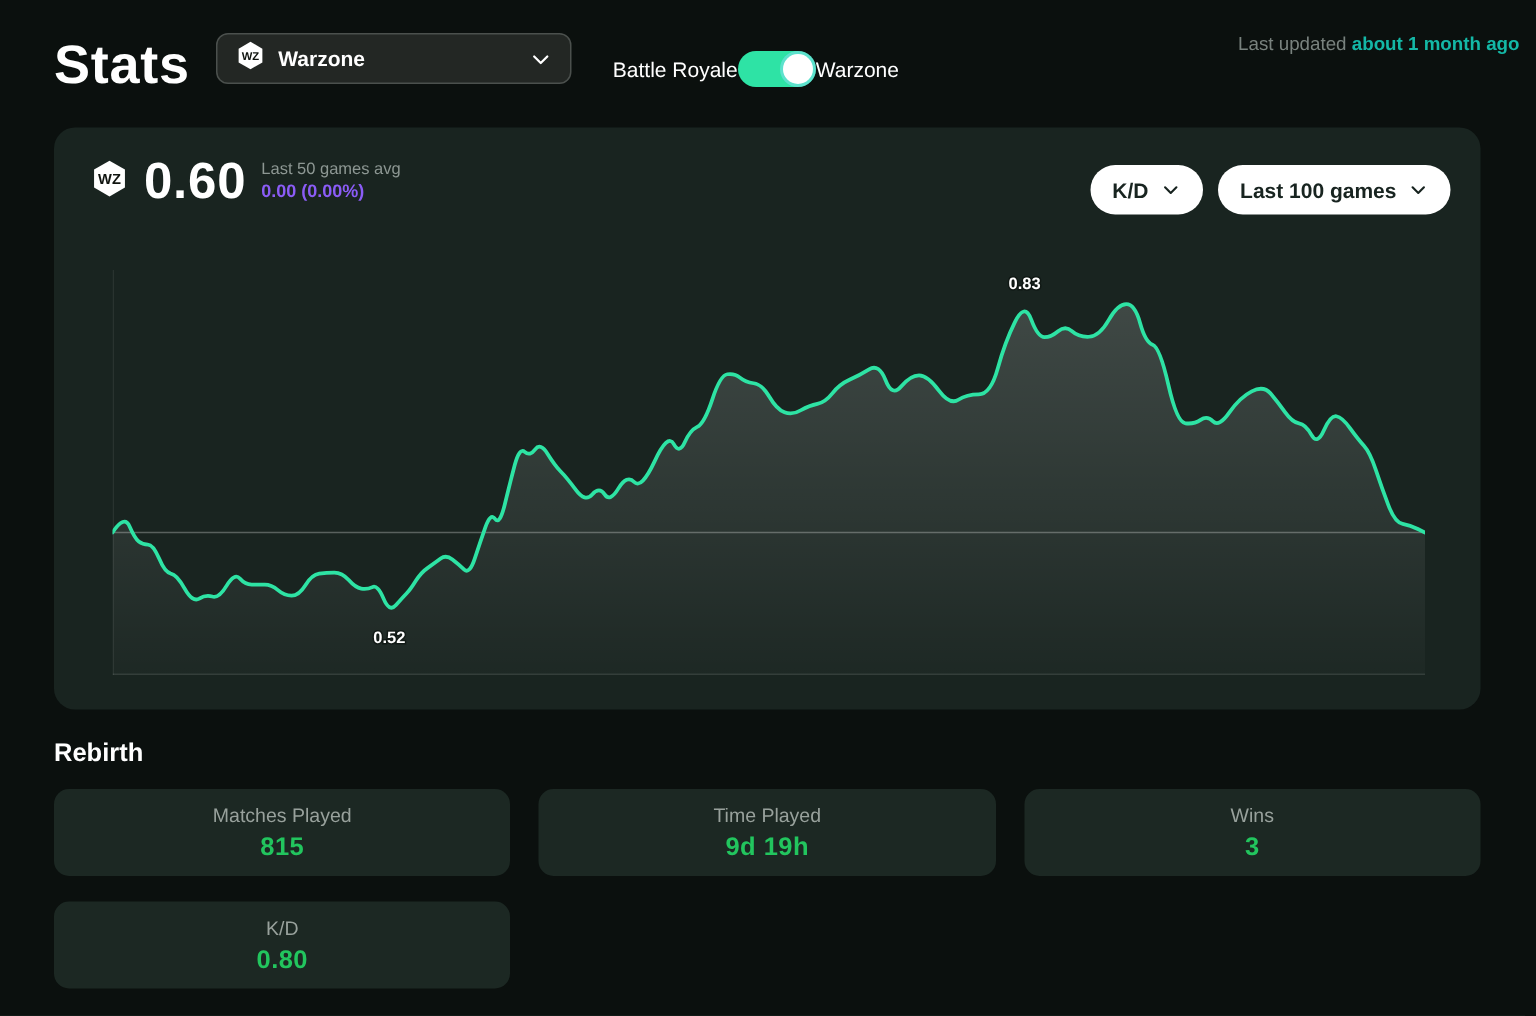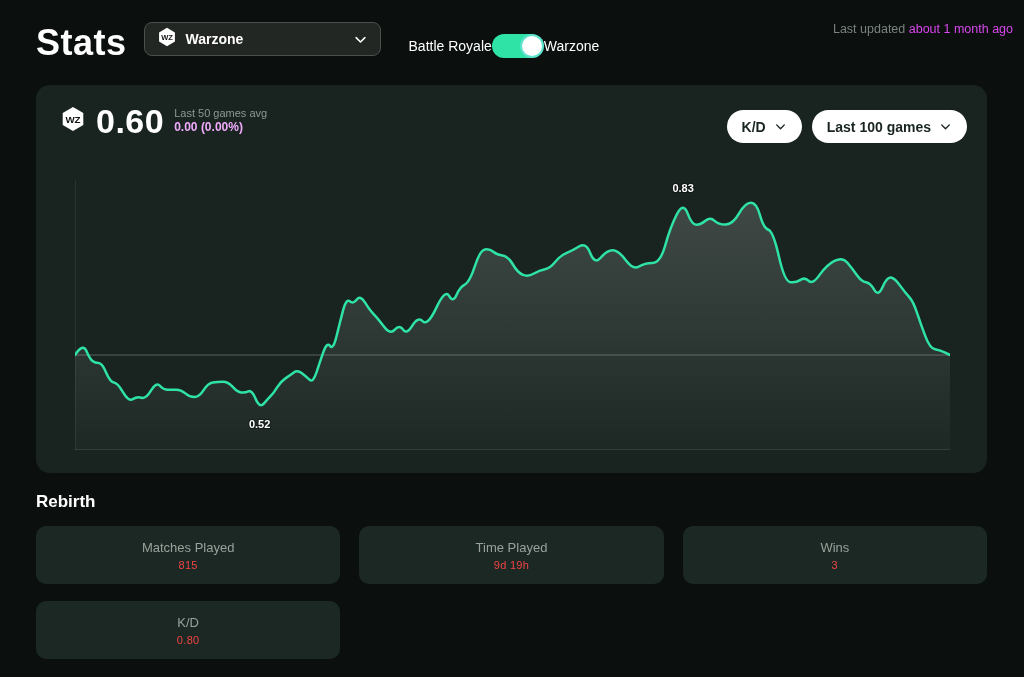--- a/index.html
+++ b/index.html
@@ -36,37 +36,37 @@
   .toggle {
     width:52px; height:24px; border-radius:12px; background:#2ee3a5;
     position:relative; cursor:pointer;
   }
   .toggle .knob {
     position:absolute; top:2px; right:2px; width:20px; height:20px;
     border-radius:50%; background:#fff;
     box-shadow:0 0 0 2px rgba(150,225,255,.45);
   }
   .updated { margin-left:auto; font-size:12.5px; color:#79827e; }
-  .updated b { color:#d946ef; font-weight:400; }
+  .updated b { color:#14b8a6; font-weight:700; }
 
   
   .chart-card {
     position:absolute; left:36px; top:85px; width:951px; height:388px;
     background:#192420; border-radius:14px;
   }
   .card-head {
     position:absolute; left:24px; top:21px; display:flex; align-items:flex-start;
   }
   .wz-badge { flex:0 0 auto; }
   .headline-value {
     font-size:34px; font-weight:800; line-height:30px; color:#fff; margin-left:10px; letter-spacing:0.5px;
   }
   .sub-block { margin-left:10px; padding-top:1px; }
   .sub-label { font-size:11px; color:#8d9793; line-height:13px; }
-  .sub-delta { font-size:12px; color:#f0abfc; font-weight:700; line-height:15px; }
+  .sub-delta { font-size:12px; color:#8b5cf6; font-weight:700; line-height:15px; }
   .pills { position:absolute; right:20px; top:25px; display:flex; gap:10px; }
   .pill {
     height:33px; border-radius:17px; background:#fff; color:#182420;
     font-size:14px; font-weight:700; display:flex; align-items:center;
     padding:0 15px; gap:8px; cursor:pointer;
   }
   .pill .chev { color:#182420; }
 
   .chart-wrap { position:absolute; left:39px; top:95px; width:875px; height:270px; }
   svg text.anno {
@@ -81,21 +81,21 @@
   }
   .stats-grid {
     position:absolute; left:36px; top:526px; width:951px;
     display:grid; grid-template-columns:repeat(3,1fr); gap:17px 19px;
   }
   .stat-card {
     height:58px; background:#1c2823; border-radius:10px;
     display:flex; flex-direction:column; align-items:center; justify-content:center; gap:4px;
   }
   .stat-label { font-size:13px; color:#98a19c; }
-  .stat-value { font-size:11px; font-weight:400; color:#ef4444; letter-spacing:0.3px; }
+  .stat-value { font-size:17px; font-weight:700; color:#22c55e; letter-spacing:0.3px; }
 </style>
 </head>
 <body>
 
 <div class="topbar">
   <div class="page-title">Stats</div>
 
   <div class="game-select">
     <span class="wz-badge">
       <svg width="20" height="20" viewBox="0 0 24 24">

